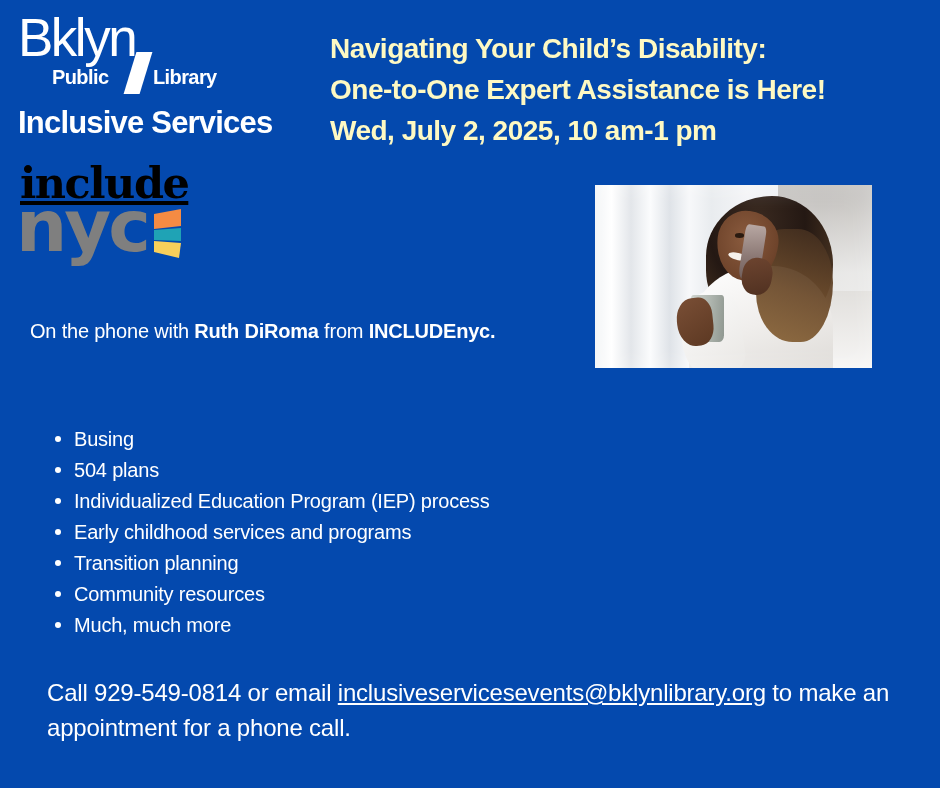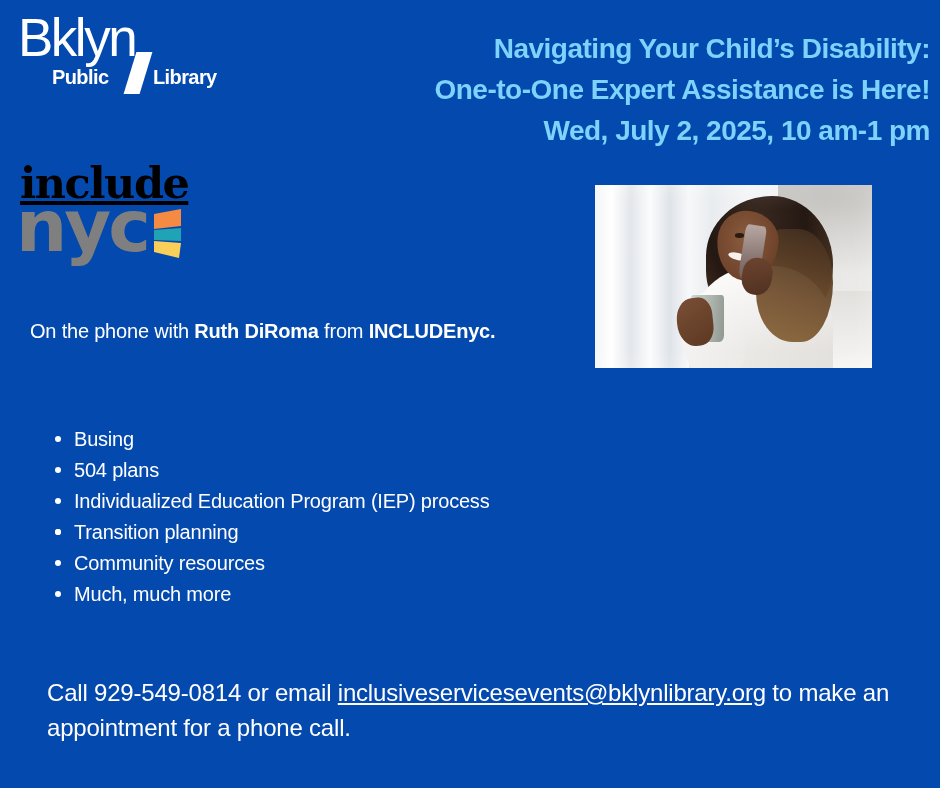--- a/index.html
+++ b/index.html
@@ -128,26 +128,26 @@
     width: 40px;
     height: 52px;
   }
 
   
   .headline {
     position: absolute;
     left: 330px;
     top: 28px;
     width: 600px;
-    text-align: right;
+    text-align: left;
     font-size: 28px;
     font-weight: bold;
     line-height: 41px;
     letter-spacing: -0.5px;
-    color: #7dd3fc;
+    color: #fef9c3;
   }
   .headline div { white-space: nowrap; }
 
   
   .photo {
     position: absolute;
     left: 595px;
     top: 185px;
     width: 277px;
     height: 183px;
@@ -388,20 +388,21 @@
 
   <div class="bpl-logo">
     <div class="bpl-wordmark">Bklyn</div>
     <div class="bpl-sub">
       <span class="bpl-sub-pub">Public</span>
       <span class="bpl-slash"></span>
       <span class="bpl-sub-lib">Library</span>
     </div>
   </div>
 
+  <div class="inclusive-services">Inclusive Services</div>
 
   <div class="includenyc-logo">
     <div class="inc-include">include</div>
     <div class="inc-nyc">nyc</div>
   </div>
   <svg class="inc-arc" viewBox="0 0 40 52">
     <path d="M3 6 L30 1 L30 18 L3 21 Z" fill="#f58b43"></path>
     <path d="M3 22 L30 20 L30 33 L3 32 Z" fill="#1fa3b5"></path>
     <path d="M3 33 L30 35 L28 50 L3 44 Z" fill="#f9cf5a"></path>
   </svg>
@@ -431,21 +432,21 @@
     <div class="ph-blur"></div>
   </div>
 
   <div class="line-phone-with"><span>On the phone with </span><b>Ruth DiRoma</b><span> from </span><b>INCLUDEnyc.</b></div>
 
 
   <ul class="bullets">
     <li><span class="bdot"></span><span>Busing</span></li>
     <li><span class="bdot"></span><span>504 plans</span></li>
     <li><span class="bdot"></span><span>Individualized Education Program (IEP) process</span></li>
-    <li><span class="bdot"></span></li>
+    <li><span class="bdot"></span><span>Early childhood services and programs</span></li>
     <li><span class="bdot"></span><span>Transition planning</span></li>
     <li><span class="bdot"></span><span>Community resources</span></li>
     <li><span class="bdot"></span><span>Much, much more</span></li>
   </ul>
 
   <div class="contact"><span>Call </span><span>929-549-0814</span><span> or email </span><a class="email" href="#">inclusiveservicesevents@bklynlibrary.org</a><span> to make an appointment for a phone call.</span></div>
 
 </div>
 
 </body></html>

